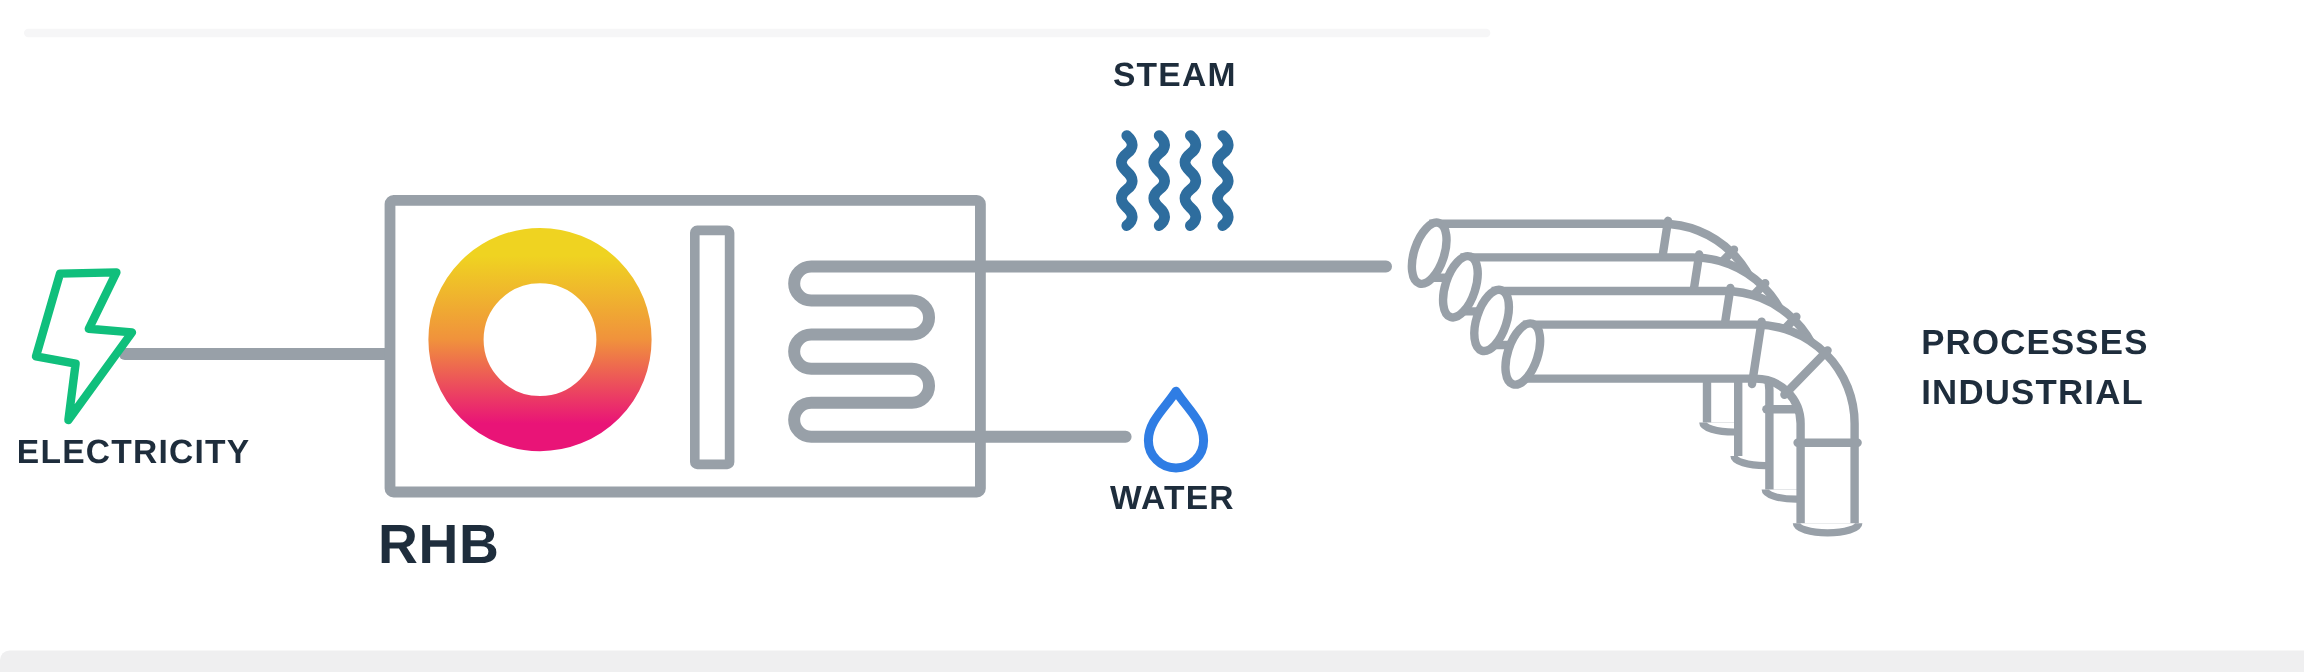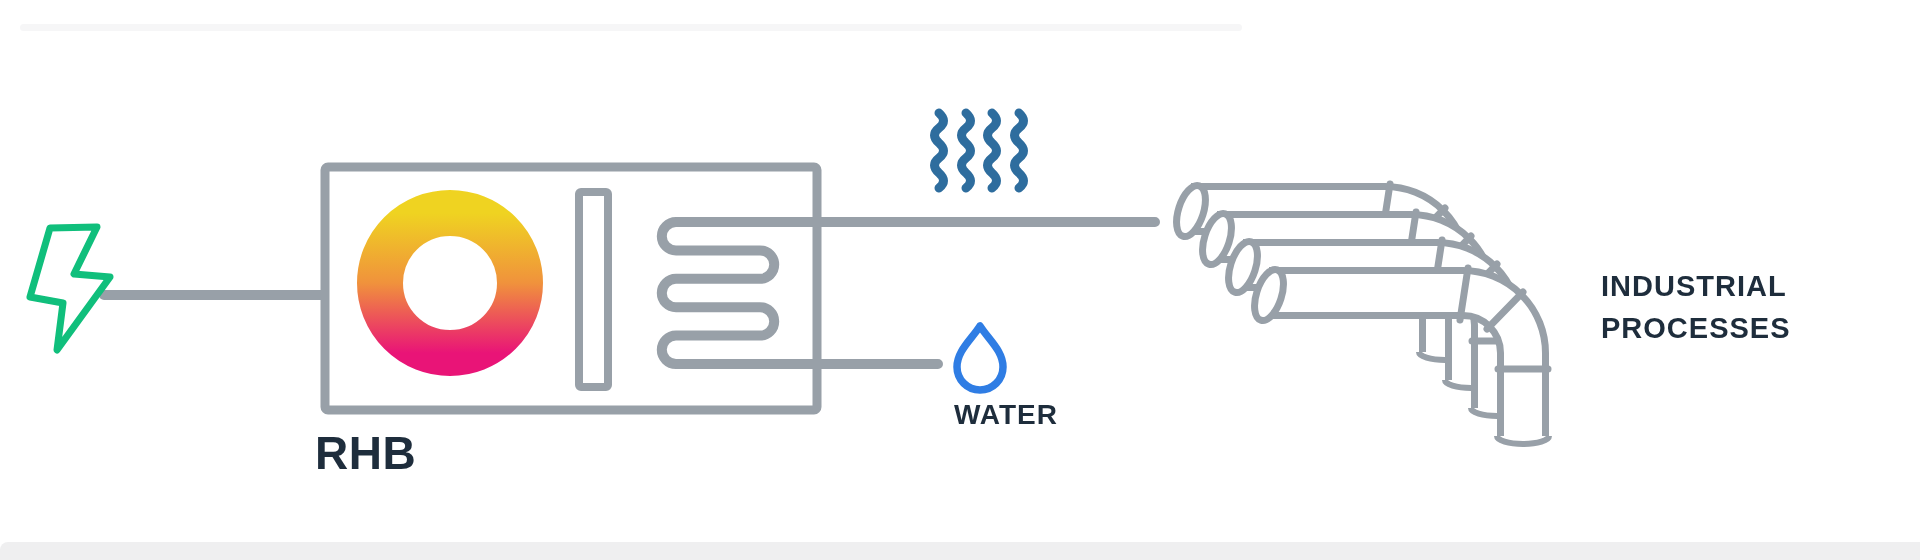--- a/index.html
+++ b/index.html
@@ -28,21 +28,21 @@
     background:var(--footer-gray);border-top-left-radius:8px;
   }
   svg.diagram{position:absolute;left:0;top:0;}
   .label{
     position:absolute;color:var(--text-navy);font-weight:700;
     letter-spacing:1px;white-space:nowrap;
   }
   .label-electricity{left:14px;top:361px;font-size:28px;}
   .label-rhb{left:315px;top:426px;font-size:46px;letter-spacing:0.5px;}
   .label-steam{left:898px;top:47px;width:162px;text-align:center;font-size:28px;}
-  .label-water{left:896px;top:399px;width:162px;text-align:right;font-size:28px;}
+  .label-water{left:896px;top:399px;width:162px;text-align:center;font-size:28px;}
   .label-industrial{left:1601px;top:265px;font-size:29px;line-height:42px;}
   .bolt{stroke:var(--bolt-green);fill:none;stroke-width:7;stroke-linejoin:round;stroke-linecap:round;}
   .flow-line{stroke:var(--line-gray);stroke-width:10;fill:none;stroke-linecap:round;stroke-linejoin:round;}
   .box{stroke:var(--line-gray);stroke-width:9;fill:#ffffff;}
   .divider{stroke:var(--line-gray);stroke-width:8;fill:#ffffff;}
   .ring{stroke:url(#ringGrad);stroke-width:46;fill:none;}
   .stop-a{stop-color:var(--ring-yellow);}
   .stop-b{stop-color:var(--ring-orange);}
   .stop-c{stop-color:var(--ring-pink);}
   .steam-wave{stroke:var(--steam-blue);stroke-width:9;fill:none;stroke-linecap:round;}
@@ -125,25 +125,27 @@
         <path class="pipe-inner" d="M1191 209 H1385 A60 60 0 0 1 1445 269 V352"></path>
         <path class="pipe-cut" d="M1419 352 A26 8 0 0 0 1471 352"></path>
         <ellipse class="pipe-edge" cx="1191" cy="211" rx="12.5" ry="26.5" transform="rotate(18 1191 211)"></ellipse>
         <line class="pipe-joint" x1="1390" y1="184" x2="1382" y2="236"></line>
         <line class="pipe-joint" x1="1409" y1="245" x2="1445" y2="208"></line>
         <line class="pipe-joint" x1="1420" y1="285" x2="1470" y2="285"></line>
       </g>
     </g>
   </svg>
 
+  <div class="label label-electricity">ELECTRICITY</div>
 
   <div class="label label-rhb">RHB</div>
 
+  <div class="label label-steam">STEAM</div>
 
   <div class="label label-water">WATER</div>
 
   <div class="label label-industrial">
+    <div>PROCESSES</div>
     <div>INDUSTRIAL</div>
-    <div>PROCESSES</div>
   </div>
 
   <div class="footer-strip"></div>
 </div>
 
 </body></html>

